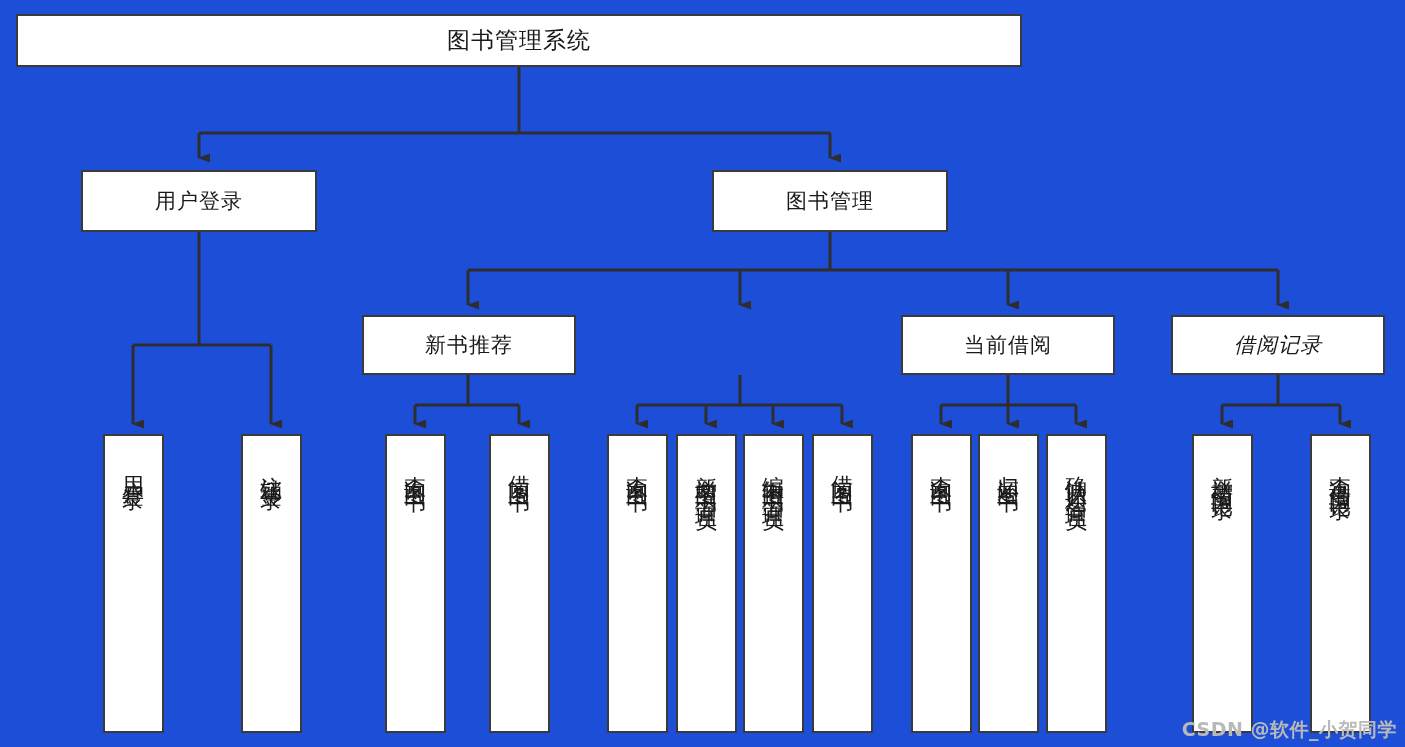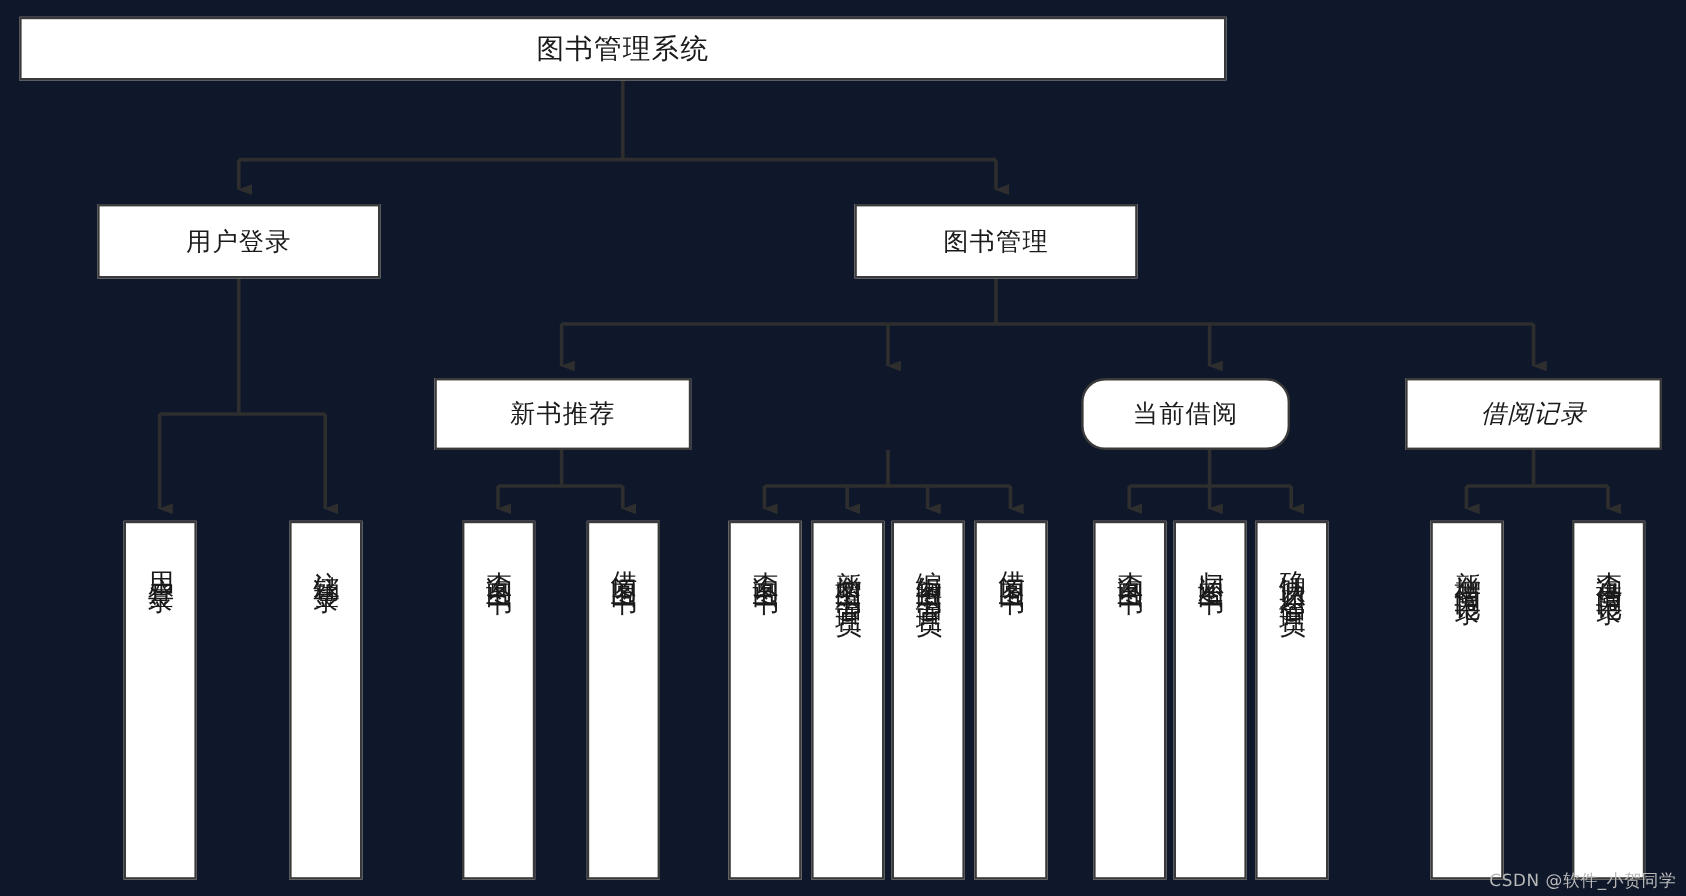--- a/index.html
+++ b/index.html
@@ -8,21 +8,21 @@
     padding: 0;
     background: #ffffff;
   }
   body {
     font-family: "DejaVu Sans", "Liberation Sans", sans-serif;
   }
   #diagram-canvas {
     position: relative;
     width: 1405px;
     height: 747px;
-    background: #0f172a;
+    background: #1d4ed8;
     overflow: hidden;
   }
   #diagram-svg {
     position: absolute;
     left: 0;
     top: 0;
     width: 1405px;
     height: 747px;
   }
   
@@ -62,25 +62,26 @@
     letter-spacing: 5px;
     white-space: nowrap;
     margin-top: 22px;
     color: #1a1a1a;
   }
   
   #watermark {
     position: absolute;
     right: 8px;
     bottom: 4px;
-    font-size: 14px;
+    font-size: 19px;
     color: #b9b9b9;
     letter-spacing: 0.5px;
     white-space: nowrap;
     pointer-events: none;
+    font-weight: bold;
   }
 </style>
 </head>
 <body>
 
 <div id="diagram-canvas">
 
   <svg id="diagram-svg" viewBox="0 0 1405 747" xmlns="http://www.w3.org/2000/svg">
     <defs>
       <marker id="arrowhead" markerWidth="9" markerHeight="12" refX="4.5" refY="11" orient="auto" markerUnits="userSpaceOnUse">
@@ -146,21 +147,21 @@
 
   <div class="node node-l2" style="left:362px; top:315px; width:214px; height:60px;">
     <span>新书推荐</span>
   </div>
 
   <div class="node node-l1" style="left:712px; top:170px; width:236px; height:62px;">
     <span>图书管理</span>
   </div>
 
 
-  <div class="node node-l2" style="left:901px; top:315px; width:174px; height:60px;border-radius:20px;">
+  <div class="node node-l2" style="left:901px; top:315px; width:214px; height:60px;">
     <span>当前借阅</span>
   </div>
 
   <div class="node node-l2" style="left:1171px; top:315px; width:214px; height:60px;font-style:italic;">
     <span>借阅记录</span>
   </div>
 
   <div class="node node-leaf" style="left:103px; top:434px; width:61px; height:299px;">
     <span class="vtext">用户登录</span>
   </div>

